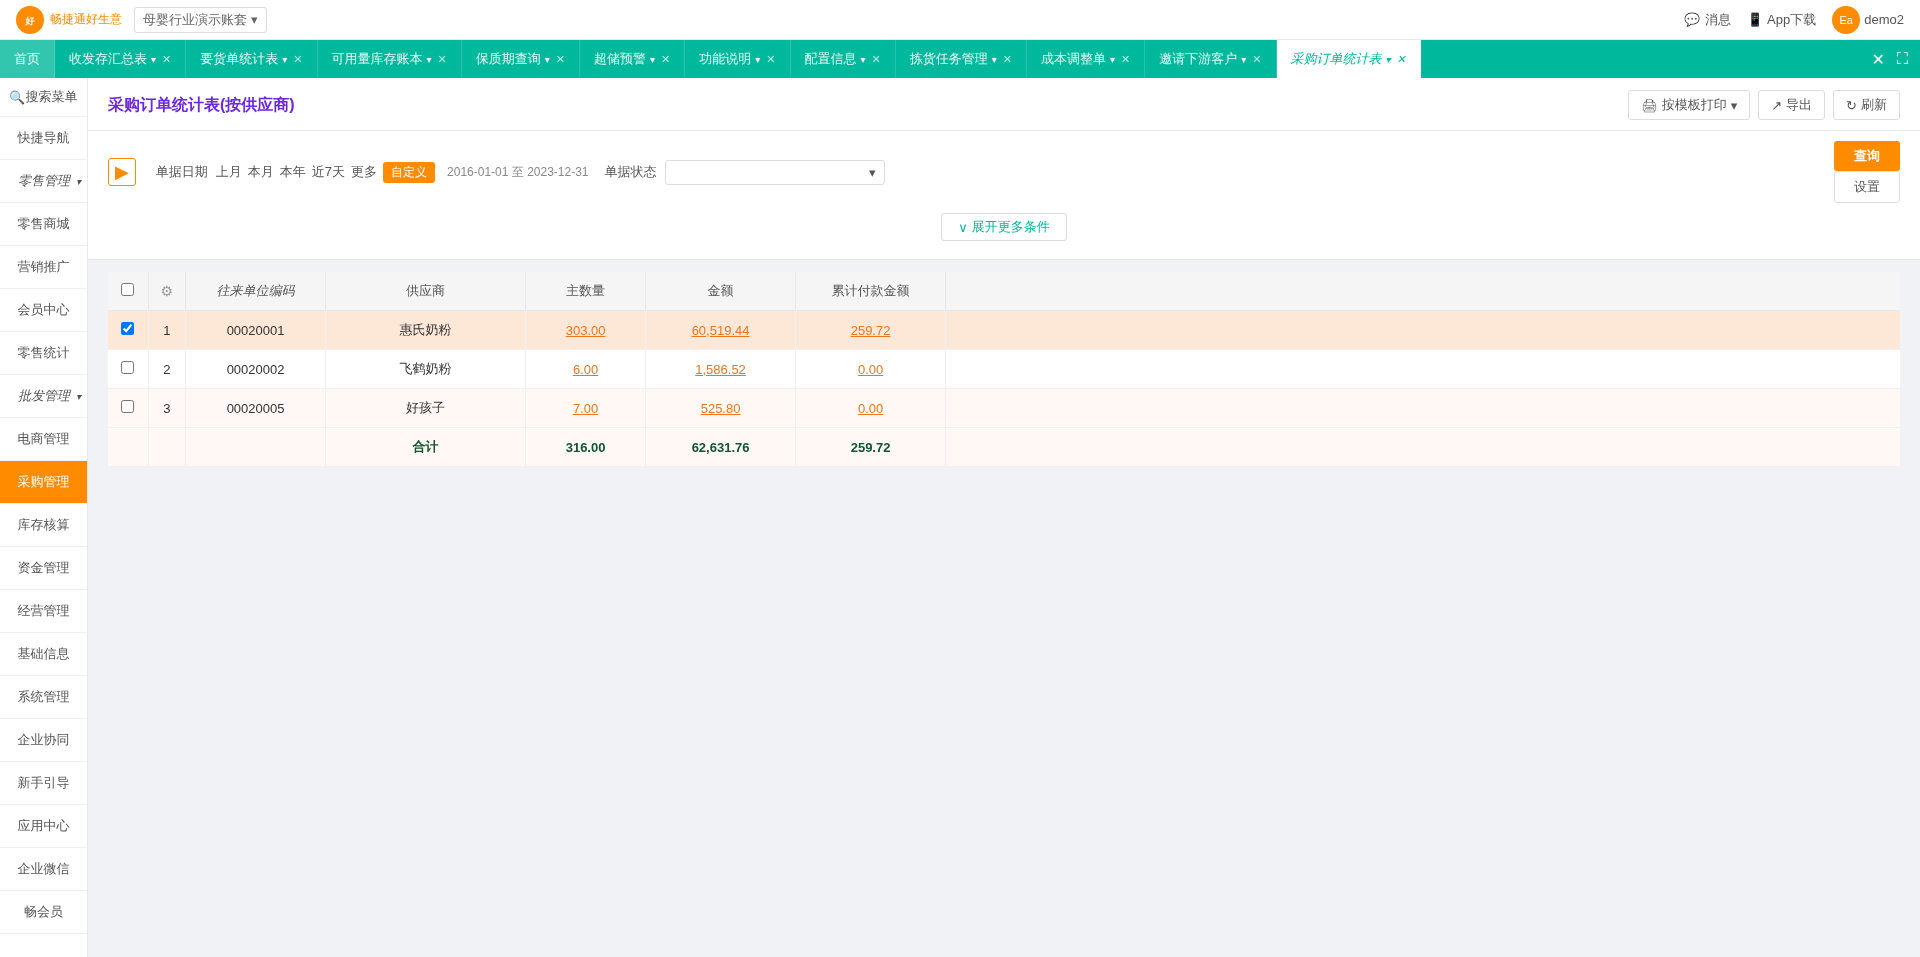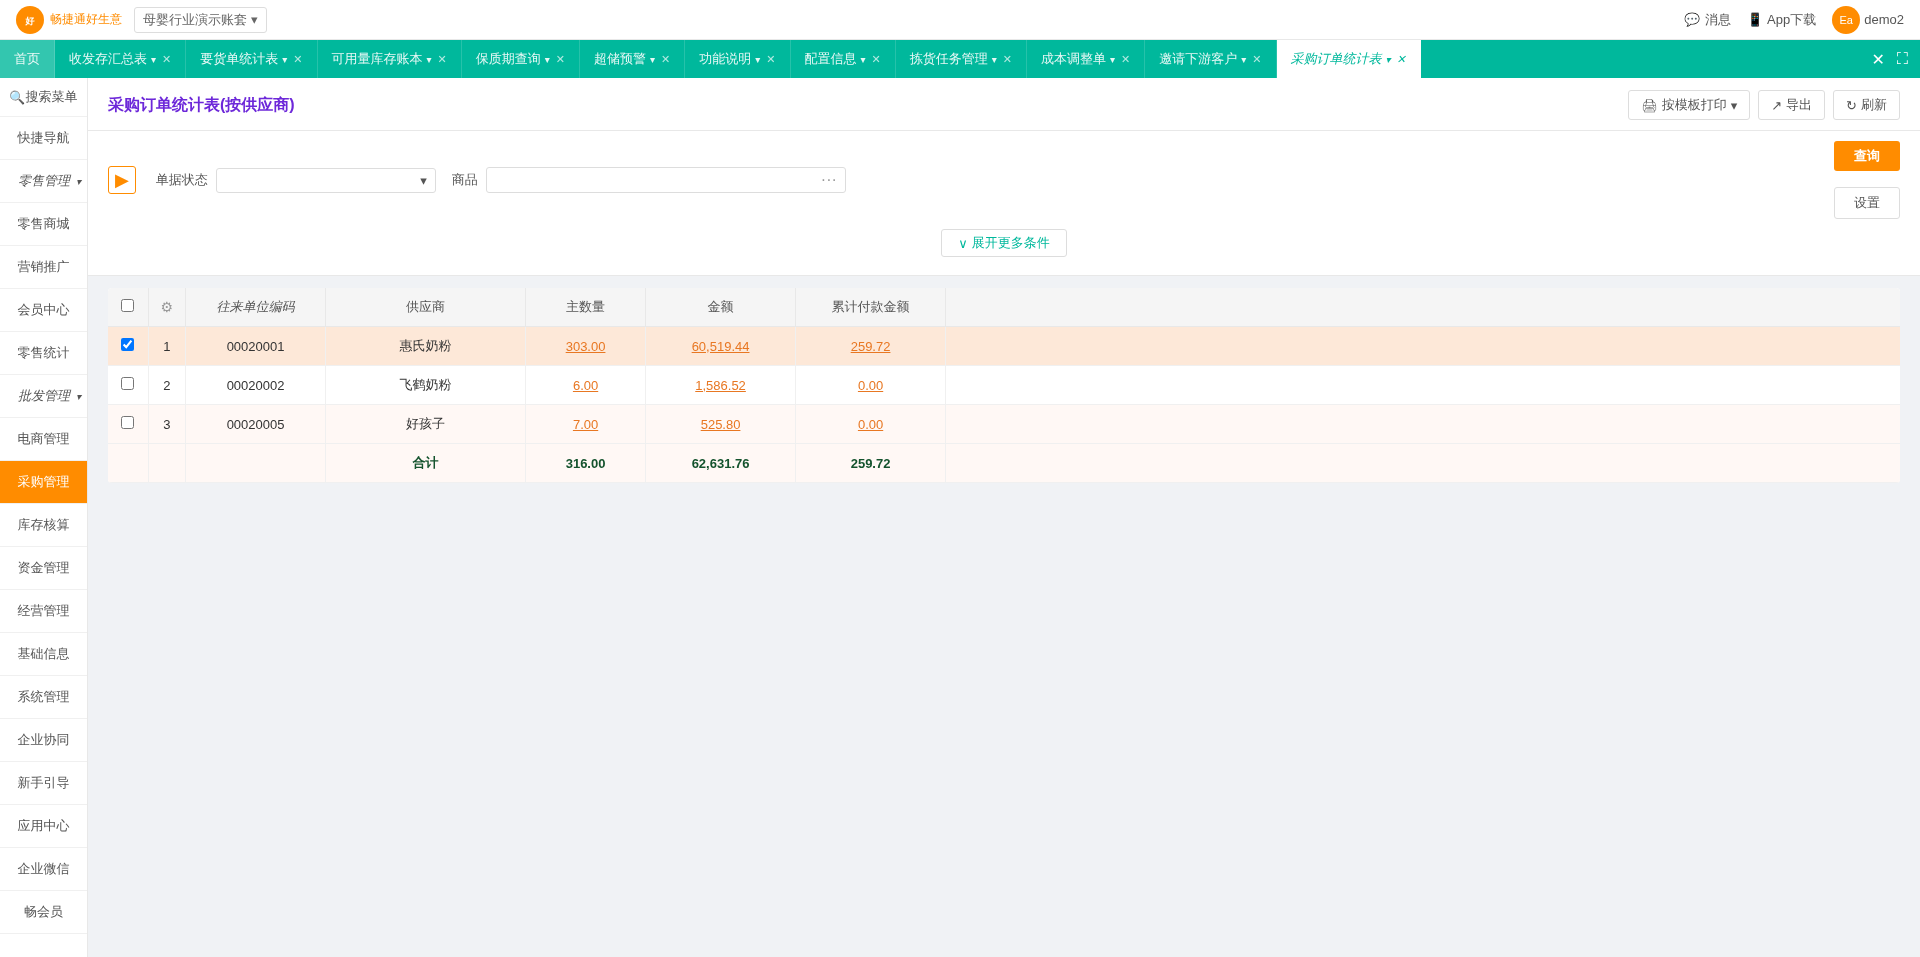--- a/index.html
+++ b/index.html
@@ -109,21 +109,21 @@
     .date-shortcuts { display: flex; align-items: center; gap: 6px; }
     .date-shortcut { color: #555; font-size: 13px; cursor: pointer; }
     .date-tag { background: #ff8c00; color: white; padding: 2px 8px; border-radius: 3px; font-size: 12px; cursor: pointer; }
     .date-range { color: #888; font-size: 12px; }
     .filter-select { border: 1px solid #ddd; padding: 4px 8px; border-radius: 3px; color: #555; font-size: 13px; min-width: 200px; display: flex; align-items: center; justify-content: space-between; cursor: pointer; background: #fff; }
     .filter-input-wide { border: 1px solid #ddd; padding: 4px 8px; border-radius: 3px; color: #555; font-size: 13px; width: 300px; display: flex; align-items: center; justify-content: space-between; cursor: pointer; background: #fff; }
     .btn-query { background: #ff8c00; color: white; border: none; padding: 6px 20px; border-radius: 3px; cursor: pointer; font-size: 13px; font-weight: bold; }
     .btn-settings { border: 1px solid #ddd; color: #555; padding: 6px 12px; border-radius: 3px; cursor: pointer; font-size: 13px; background: #fff; }
     .expand-btn { display: flex; align-items: center; gap: 4px; color: #00b89c; font-size: 13px; cursor: pointer; margin: 6px auto 0; width: fit-content; border: 1px solid #ddd; padding: 4px 16px; border-radius: 3px; background: #fff; }
     .filter-expand-row { text-align: center; padding: 4px 0 8px; }
-    .filter-right-buttons { margin-left: auto; display: flex; flex-direction: column; gap: 16px; justify-content: space-between; }
+    .filter-right-buttons { margin-left: auto; display: flex; flex-direction: column; gap: 0; justify-content: space-between; }
     .dots-btn { color: #999; cursor: pointer; font-size: 16px; line-height: 1; }
 
     
     .table-area { flex: 1; overflow-y: auto; padding: 12px 20px; background: #f0f2f5; }
     .data-table { width: 100%; border-collapse: collapse; background: #fff; border-radius: 4px; overflow: hidden; }
     .data-table thead tr { background: #f5f5f5; }
     .data-table th { padding: 10px 12px; text-align: center; color: #555; font-weight: normal; font-size: 13px; border-bottom: 1px solid #e8e8e8; border-right: 1px solid #e8e8e8; white-space: nowrap; }
     .data-table th:last-child { border-right: none; }
     .data-table td { padding: 10px 12px; text-align: center; border-bottom: 1px solid #f0f0f0; border-right: 1px solid #f0f0f0; font-size: 13px; color: #333; }
     .data-table td:last-child { border-right: none; }
@@ -335,36 +335,43 @@
       </div>
     </div>
 
     <div class="filter-area">
       <div class="filter-row">
 
         <div style="display:flex;align-items:center;margin-right:4px;">
           <span style="color:#ff8c00;font-size:18px;cursor:pointer;border:1px solid #ff8c00;padding:2px 6px;border-radius:3px;">▶</span>
         </div>
 
+        <div class="filter-item">
+          <span class="filter-label">单据日期</span>
+          <div class="date-shortcuts">
+            <span class="date-shortcut">上月</span>
+            <span class="date-shortcut">本月</span>
+            <span class="date-shortcut">本年</span>
+            <span class="date-shortcut">近7天</span>
+            <span class="date-shortcut">更多</span>
+            <span class="date-tag">自定义</span>
+          </div>
+          <div style="display:flex;flex-direction:column;margin-left:4px;">
+            <span class="date-range">2016-01-01 至 2023-12-31</span>
+          </div>
+        </div>
 
         <div class="filter-item">
           <span class="filter-label">单据状态</span>
           <div class="filter-select" style="width:220px;">
             <span></span>
             <span>▾</span>
           </div>
         </div>
 
-        <div class="filter-item">
-          <span class="filter-label">商品</span>
-          <div class="filter-input-wide" style="width:360px;">
-            <span></span>
-            <span class="dots-btn">···</span>
-          </div>
-        </div>
 
         <div class="filter-right-buttons">
           <button class="btn-query">查询</button>
           <button class="btn-settings">设置</button>
         </div>
       </div>
 
       <div class="filter-expand-row">
         <button class="expand-btn">
           <span>∨</span>

